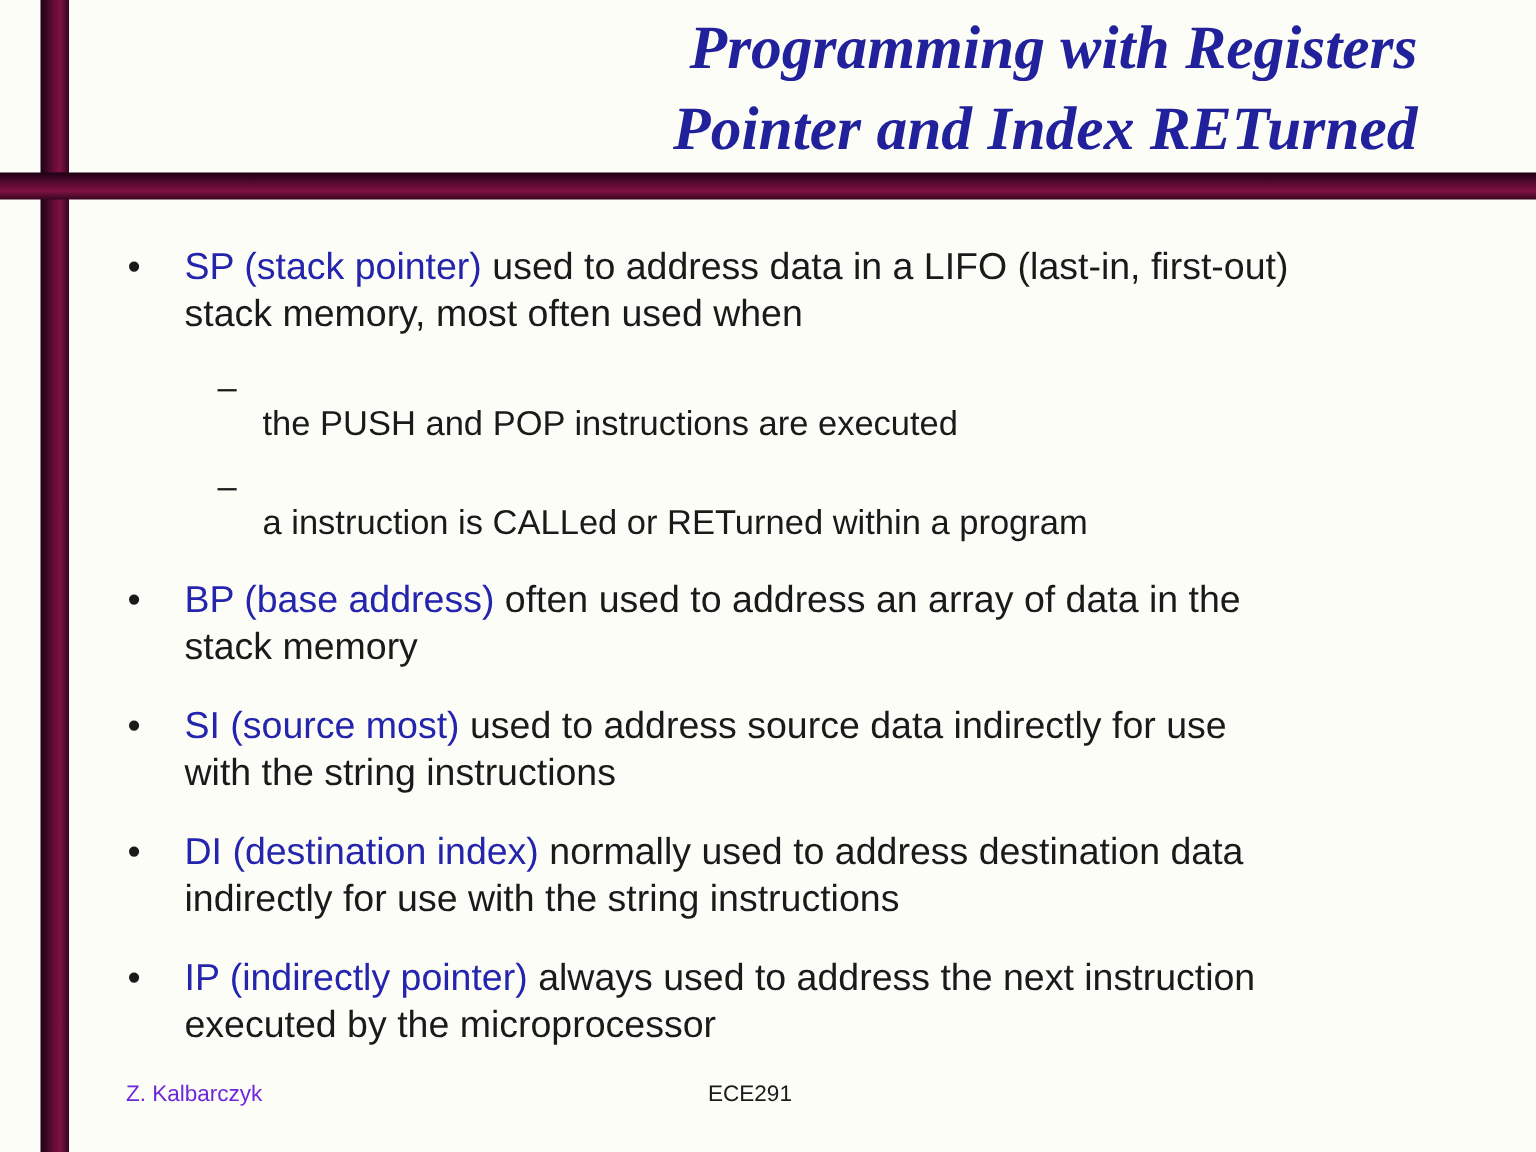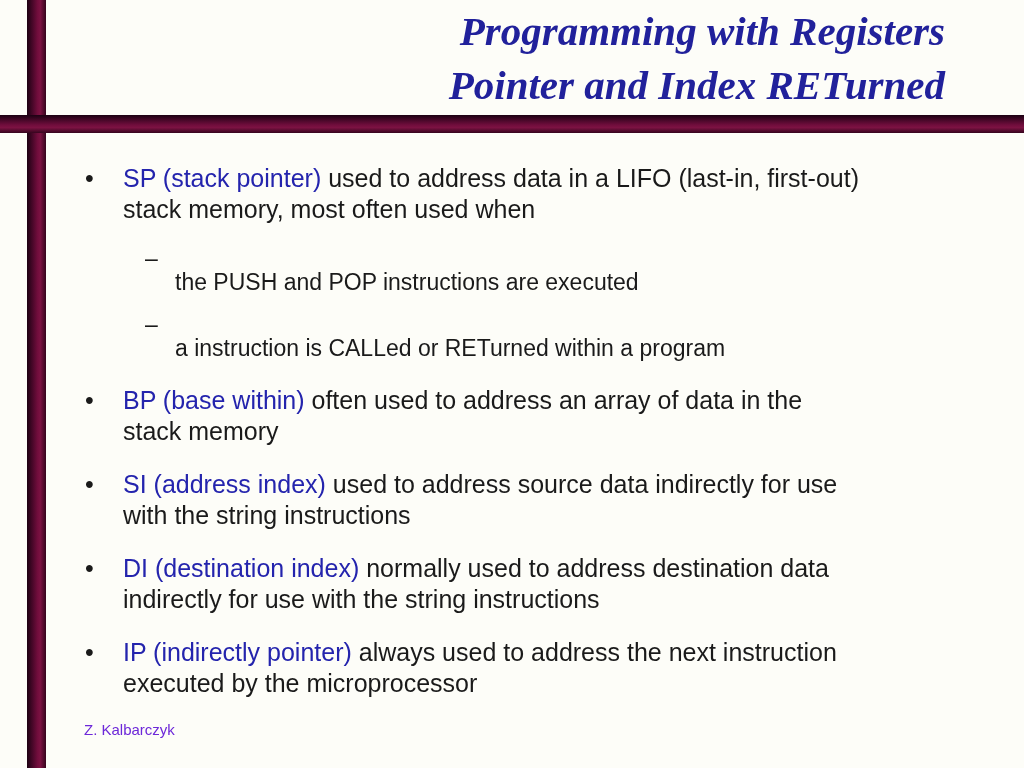--- a/index.html
+++ b/index.html
@@ -122,41 +122,42 @@
           <span class="sub-text">the PUSH and POP instructions are executed</span>
         </div>
         <div class="sub-row">
           <span class="sub-marker">–</span>
           <span class="sub-text">a instruction is CALLed or RETurned within a program</span>
         </div>
       </div>
       <div class="bullet-item">
         <div class="bullet-row">
           <span class="bullet-marker">•</span>
-          <span class="bullet-text"><span class="seg-blue">BP (base within)</span><span class="seg-plain"> often used to address an array of data in the
+          <span class="bullet-text"><span class="seg-blue">BP (base address)</span><span class="seg-plain"> often used to address an array of data in the
 stack memory</span></span>
         </div>
       </div>
       <div class="bullet-item">
         <div class="bullet-row">
           <span class="bullet-marker">•</span>
-          <span class="bullet-text"><span class="seg-blue">SI (address index)</span><span class="seg-plain"> used to address source data indirectly for use
+          <span class="bullet-text"><span class="seg-blue">SI (source most)</span><span class="seg-plain"> used to address source data indirectly for use
 with the string instructions</span></span>
         </div>
       </div>
       <div class="bullet-item">
         <div class="bullet-row">
           <span class="bullet-marker">•</span>
           <span class="bullet-text"><span class="seg-blue">DI (destination index)</span><span class="seg-plain"> normally used to address destination data
 indirectly for use with the string instructions</span></span>
         </div>
       </div>
       <div class="bullet-item">
         <div class="bullet-row">
           <span class="bullet-marker">•</span>
           <span class="bullet-text"><span class="seg-blue">IP (indirectly pointer)</span><span class="seg-plain"> </span><span class="seg-italic">always</span><span class="seg-plain"> used to address the next instruction
 executed by the microprocessor</span></span>
         </div>
       </div>
     </div>
 
   <div class="footer-left">Z. Kalbarczyk</div>
+  <div class="footer-center">ECE291</div>
 </div>
 
 </body></html>

